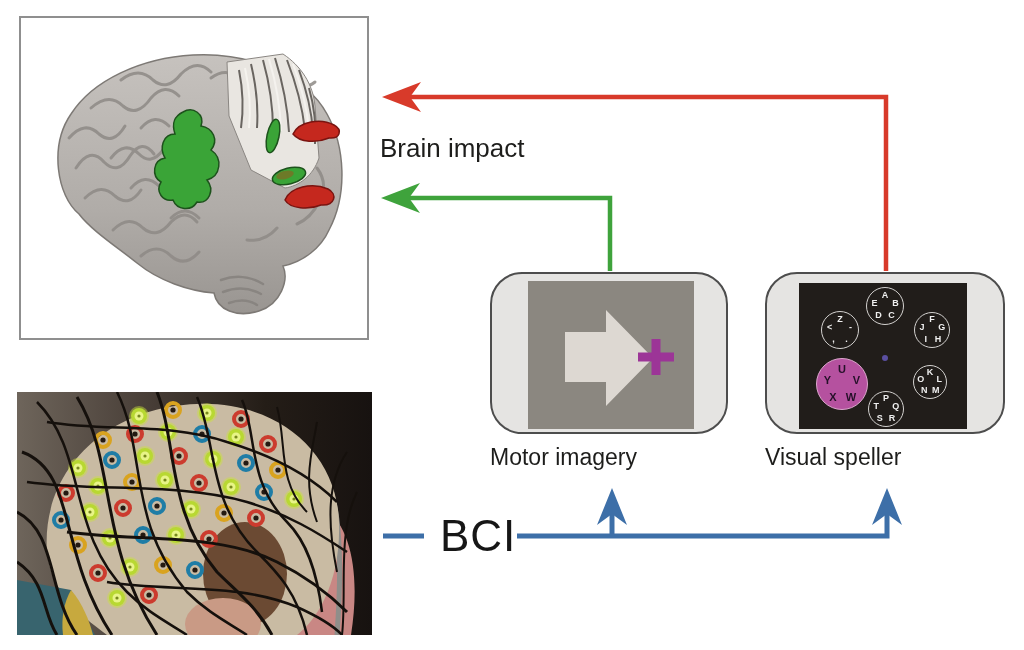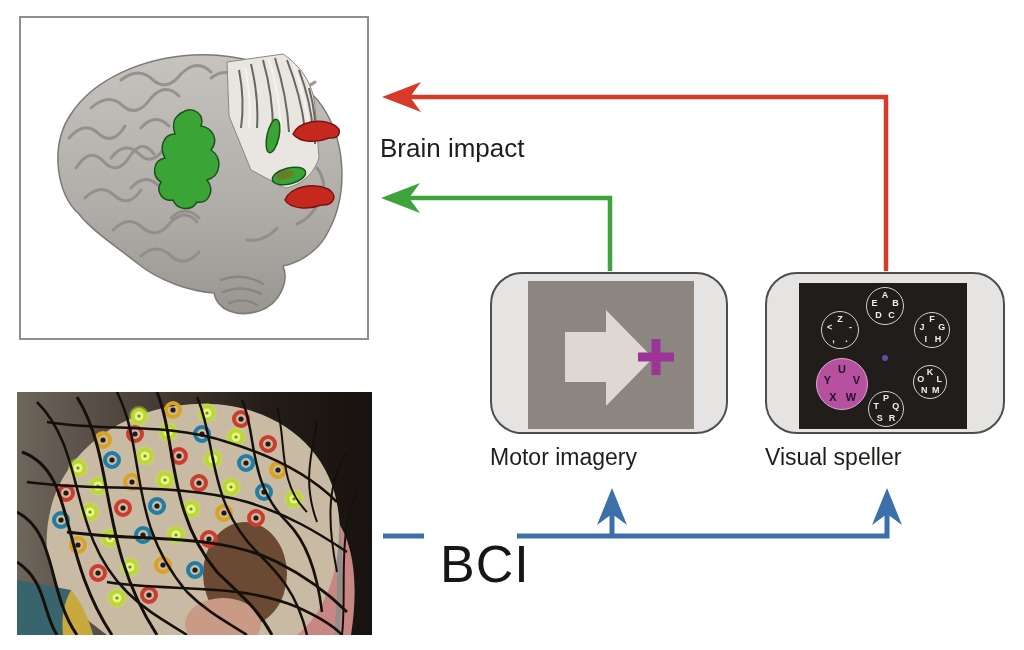--- a/index.html
+++ b/index.html
@@ -37,21 +37,21 @@
   .cp4 { left:21%; top:41%; }
   .center-dot { position:absolute; left:83px; top:72px; width:6px; height:6px;
                 border-radius:50%; background:#5a4fa0; }
 
   
   .lbl { position:absolute; color:#1d1d1b; z-index:4; }
   .brain-impact { left:380px; top:133px; font-size:26px; }
   .device-label { top:444px; font-size:23px; }
   .lbl-mi { left:490px; width:238px; }
   .lbl-vs { left:765px; width:262px; }
-  .bci { left:440px; top:534px; font-size:52px; letter-spacing:1px; color:#161616; }
+  .bci { left:440px; top:511px; font-size:44px; letter-spacing:1px; color:#161616; }
 </style>
 </head>
 <body>
 
 <svg id="connectors" viewBox="0 0 1024 650" xmlns="http://www.w3.org/2000/svg">
 
   <g>
     <path d="M 408 97 H 886 V 271" fill="none" stroke="#d83a2a" stroke-width="4.5"></path>
     <polygon points="382,97 421,82 410,97 421,112" fill="#d83a2a"></polygon>
   </g>

